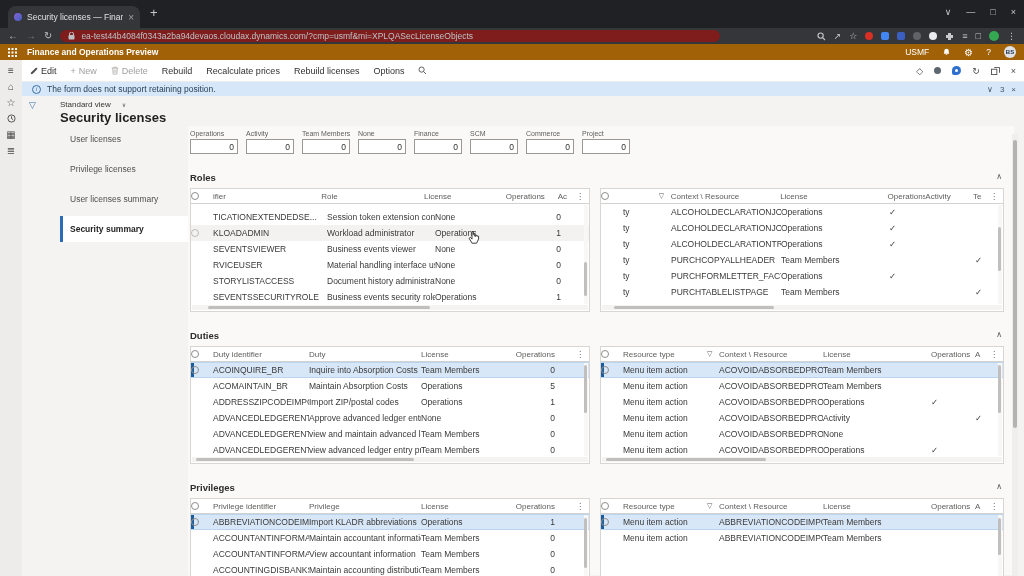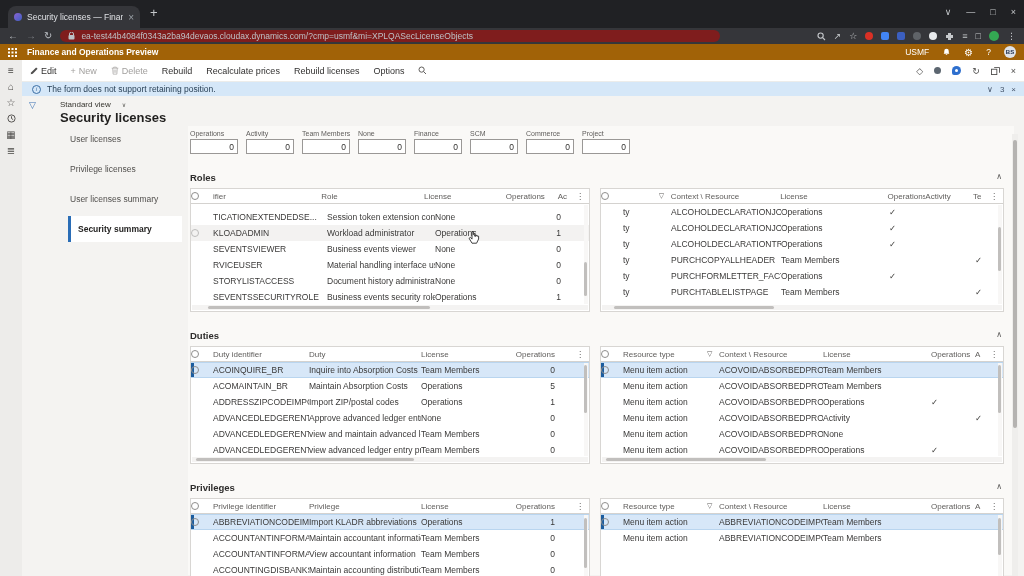--- a/index.html
+++ b/index.html
@@ -58,21 +58,21 @@
 
   
   .content{flex:1;position:relative;background:#f4f3f1;overflow:hidden}
   .funnel-main{position:absolute;left:7px;top:4px;color:#3a72b5;font-size:9px}
   .viewsel{position:absolute;left:38px;top:4px;font-size:8px;color:#36352f;display:flex;gap:11px;align-items:center}
   .viewsel .chev{font-size:6px;color:#55544f}
   .pagetitle{position:absolute;left:38px;top:14px;font-size:13px;font-weight:bold;color:#201f1e}
 
   .nav{position:absolute;left:38px;top:28px;width:130px}
   .nav-item{height:30px;display:flex;align-items:center;padding-left:10px;font-size:8.5px;color:#514f4d}
-  .nav-item.sel{background:#fff;box-shadow:inset 3px 0 0 #2a6db6;font-weight:bold;color:#242322;height:26px;margin:2px 8px}
+  .nav-item.sel{background:#fff;box-shadow:inset 3px 0 0 #2a6db6;font-weight:bold;color:#242322;height:26px;margin:2px 0}
 
   .main{position:absolute;left:166px;top:30px;width:826px;height:449px;background:#faf9f7}
 
   .sumrow{position:absolute;left:2px;top:4px;display:flex;gap:8px}
   .field{width:48px}
   .f-label{font-size:7px;color:#5f5d5b;height:9px;white-space:nowrap;overflow:hidden}
   .f-box{height:15px;border:1px solid #9a9896;background:#fff;font-size:8.5px;color:#32312f;display:flex;align-items:center;justify-content:flex-end;padding-right:3px}
 
   .section-title{position:absolute;left:2px;font-size:9.5px;font-weight:bold;color:#2e2d2c}
   .sec-chev{position:absolute;right:12px;font-size:8px;color:#5b5a59}

